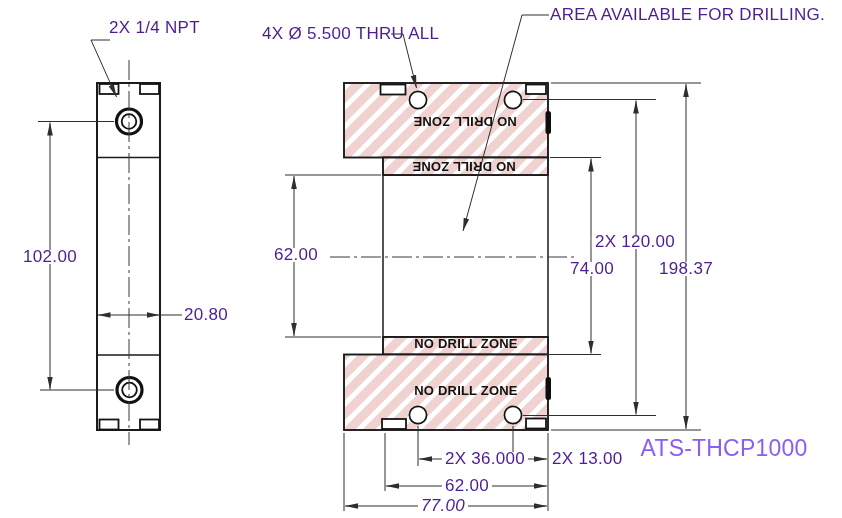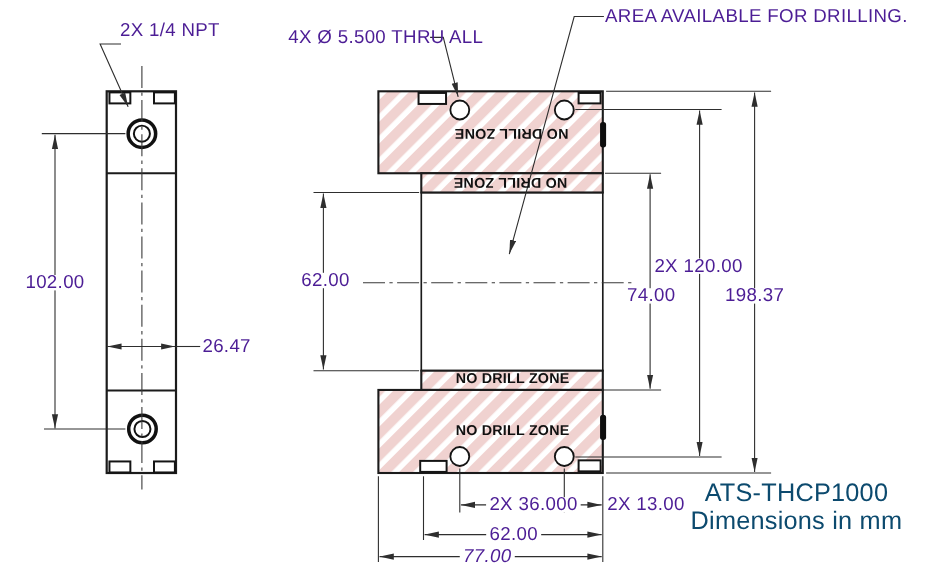--- a/index.html
+++ b/index.html
@@ -18,21 +18,21 @@
   .dim,.ext,.ldr{stroke:#2e2e2e;stroke-width:1;fill:none;}
   .cl{stroke:#3a3a3a;stroke-width:1;fill:none;stroke-dasharray:20 4 3 4;}
   .lbl{position:absolute;font-size:17px;color:#4c1d95;letter-spacing:.3px;
        white-space:nowrap;z-index:3;line-height:14px;}
   .ctr{transform:translate(-50%,-50%);}
   .vctr{transform:translateY(-50%);}
   .wbg{background:#fff;padding:0 3px;}
   .ndz{font-weight:bold;font-size:13px;color:#111;letter-spacing:.2px;background:transparent;}
   .rot{transform:translate(-50%,-50%) rotate(180deg);}
   .note{line-height:18.5px;}
-  .title{font-size:23px;color:#0c4a6e;letter-spacing:.2px;line-height:25px;text-align:center;}
+  .title{font-size:23px;color:#8b5cf6;letter-spacing:.2px;line-height:25px;text-align:center;}
 </style>
 </head>
 <body>
 
 <div id="stage">
 
   <svg id="linework" width="842" height="518" viewBox="0 0 842 518">
     <defs>
       <pattern id="hatch" width="14" height="14" patternUnits="userSpaceOnUse" patternTransform="rotate(45)">
         <rect width="14" height="14" fill="#ffffff"></rect>
@@ -125,25 +125,24 @@
   <div class="lbl note" style="left:550px;top:6px;">
     <div>AREA AVAILABLE FOR DRILLING.</div>
   </div>
 
   <div class="lbl ndz rot" style="left:465px;top:121px;">NO DRILL ZONE</div>
   <div class="lbl ndz rot" style="left:464px;top:166px;">NO DRILL ZONE</div>
   <div class="lbl ndz ctr" style="left:466px;top:344px;">NO DRILL ZONE</div>
   <div class="lbl ndz ctr" style="left:466px;top:391px;">NO DRILL ZONE</div>
 
   <div class="lbl ctr wbg" style="left:50px;top:257px;">102.00</div>
-  <div class="lbl vctr" style="left:184px;top:315px;">26.47</div>
+  <div class="lbl vctr" style="left:184px;top:315px;">20.80</div>
   <div class="lbl ctr wbg" style="left:296px;top:255px;">62.00</div>
   <div class="lbl ctr wbg" style="left:592px;top:269px;">74.00</div>
   <div class="lbl ctr wbg" style="left:635px;top:242px;">2X 120.00</div>
   <div class="lbl ctr wbg" style="left:686px;top:269px;">198.37</div>
   <div class="lbl ctr wbg" style="left:465px;top:459px;margin-left:20px;">2X 36.000</div>
   <div class="lbl vctr" style="left:552px;top:459px;">2X 13.00</div>
   <div class="lbl ctr wbg" style="left:467px;top:486px;">62.00</div>
   <div class="lbl ctr wbg" style="left:443px;top:506px;font-style:italic;">77.00</div>
 
   <div class="lbl title ctr" style="left:724px;top:448px;">ATS-THCP1000</div>
-  <div class="lbl title ctr" style="left:724px;top:473px;">Dimensions in mm</div>
 </div>
 
 </body></html>

